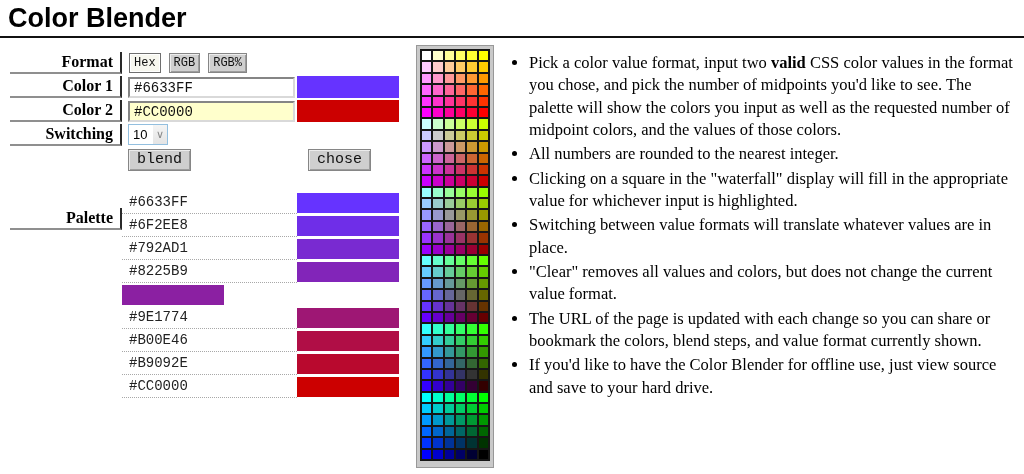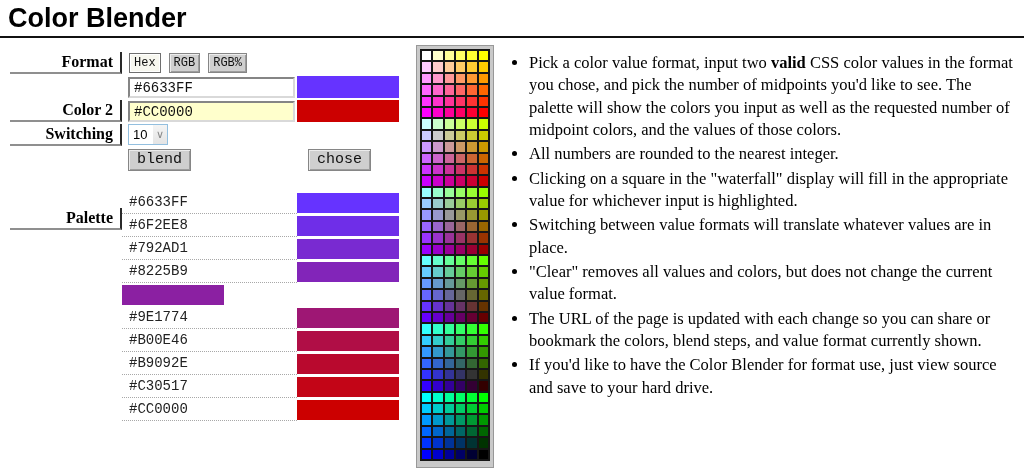--- a/index.html
+++ b/index.html
@@ -61,20 +61,21 @@
   .instructions li{margin-bottom:2px;}
 </style>
 </head>
 <body>
 
 <div class="screen">
 
   <h1 class="page-title">Color Blender</h1>
 
   <div class="lbl" style="top:52px">Format</div>
+  <div class="lbl" style="top:76px">Color 1</div>
   <div class="lbl" style="top:100px">Color 2</div>
   <div class="lbl" style="top:124px">Switching</div>
   <div class="lbl" style="top:208px">Palette</div>
 
   <div class="fmt-row">
       <button class="btn active">Hex</button>
       <button class="btn">RGB</button>
       <button class="btn">RGB%</button>
     </div>
 
@@ -116,24 +117,20 @@
         <div class="pal-hex">#9E1774</div>
         <div class="pal-swatch" style="background: rgb(158, 23, 116);"></div>
       </div>
       <div class="pal-row">
         <div class="pal-hex">#B00E46</div>
         <div class="pal-swatch" style="background: rgb(176, 14, 70);"></div>
       </div>
       <div class="pal-row">
         <div class="pal-hex">#B9092E</div>
         <div class="pal-swatch" style="background: rgb(185, 9, 46);"></div>
-      </div>
-      <div class="pal-row">
-        <div class="pal-hex">#C30517</div>
-        <div class="pal-swatch" style="background: rgb(195, 5, 23);"></div>
       </div>
       <div class="pal-row">
         <div class="pal-hex">#CC0000</div>
         <div class="pal-swatch" style="background: rgb(204, 0, 0);"></div>
       </div>
     </div>
 
   <div class="waterfall">
     <div class="wf-grid">
         <div class="wf-cell" style="background: rgb(255, 255, 255);"></div>
@@ -356,17 +353,17 @@
   </div>
 
   <div class="instructions">
     <ul>
         <li><span>Pick a color value format, input two </span><b>valid</b><span> CSS color values in the format you chose, and pick the number of midpoints you'd like to see. The palette will show the colors you input as well as the requested number of midpoint colors, and the values of those colors.</span></li>
         <li><span>All numbers are rounded to the nearest integer.</span></li>
         <li><span>Clicking on a square in the "waterfall" display will fill in the appropriate value for whichever input is highlighted.</span></li>
         <li><span>Switching between value formats will translate whatever values are in place.</span></li>
         <li><span>"Clear" removes all values and colors, but does not change the current value format.</span></li>
         <li><span>The URL of the page is updated with each change so you can share or bookmark the colors, blend steps, and value format currently shown.</span></li>
-        <li><span>If you'd like to have the Color Blender for format use, just view source and save to your hard drive.</span></li>
+        <li><span>If you'd like to have the Color Blender for offline use, just view source and save to your hard drive.</span></li>
       </ul>
   </div>
 
 </div>
 
 </body></html>

